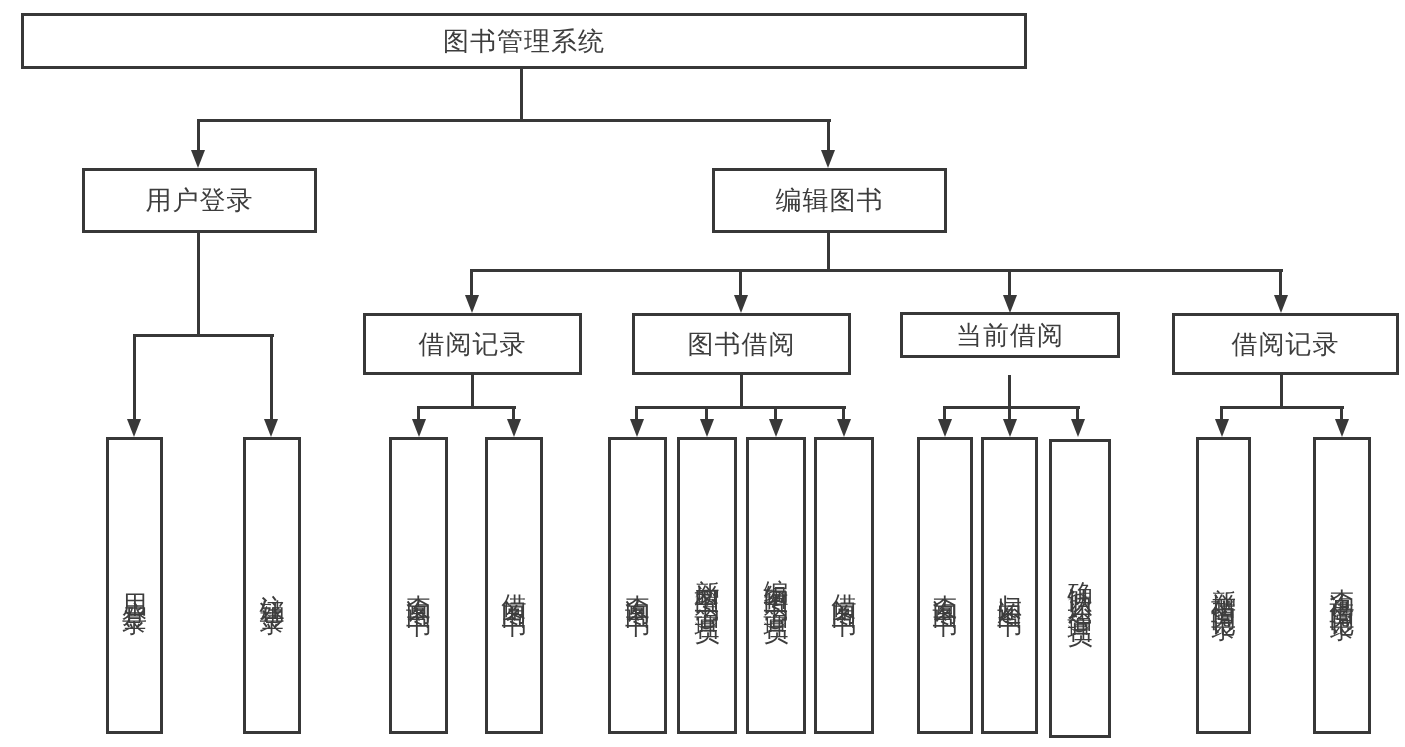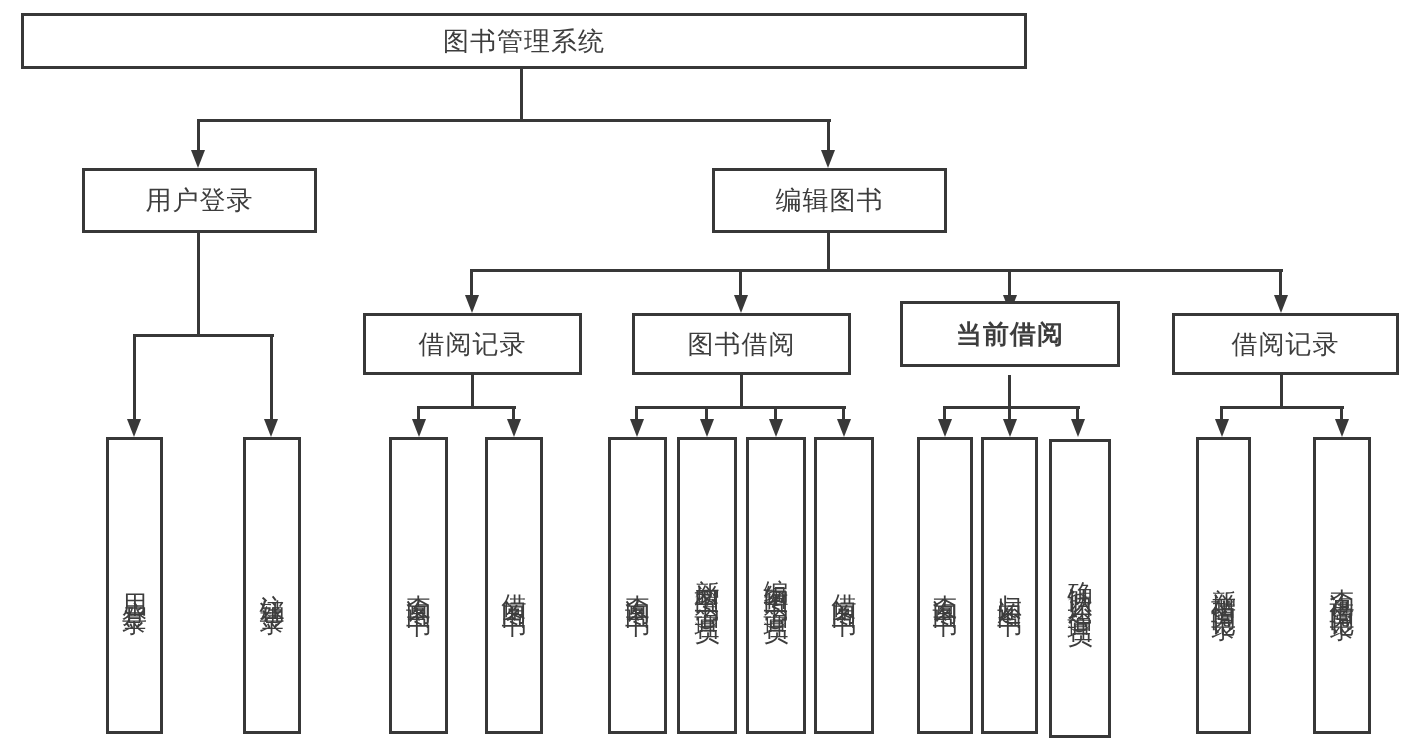--- a/index.html
+++ b/index.html
@@ -57,21 +57,21 @@
   <div class="arrow" style="left:465px;top:295px;"></div>
   <div class="line" style="left:739px;top:269px;width:3px;height:28px;"></div>
   <div class="arrow" style="left:734px;top:295px;"></div>
   <div class="line" style="left:1008px;top:269px;width:3px;height:28px;"></div>
   <div class="arrow" style="left:1003px;top:295px;"></div>
   <div class="line" style="left:1279px;top:269px;width:3px;height:28px;"></div>
   <div class="arrow" style="left:1274px;top:295px;"></div>
 
   <div class="box hbox" style="left:363px;top:313px;width:219px;height:62px;">借阅记录</div>
   <div class="box hbox" style="left:632px;top:313px;width:219px;height:62px;">图书借阅</div>
-  <div class="box hbox" style="left:900px;top:301px;width:220px;height:66px;font-weight:bold;">当前借阅</div>
+  <div class="box hbox" style="left:900px;top:312px;width:220px;height:46px;">当前借阅</div>
   <div class="box hbox" style="left:1172px;top:313px;width:227px;height:62px;font-family:Liberation Serif, serif;">借阅记录</div>
 
   <div class="line" style="left:471px;top:375px;width:3px;height:34px;"></div>
   <div class="line" style="left:417px;top:406px;width:99px;height:3px;"></div>
   <div class="line" style="left:417px;top:406px;width:3px;height:15px;"></div>
   <div class="arrow" style="left:412px;top:419px;"></div>
   <div class="line" style="left:512px;top:406px;width:3px;height:15px;"></div>
   <div class="arrow" style="left:507px;top:419px;"></div>
 
   <div class="line" style="left:740px;top:375px;width:3px;height:34px;"></div>

